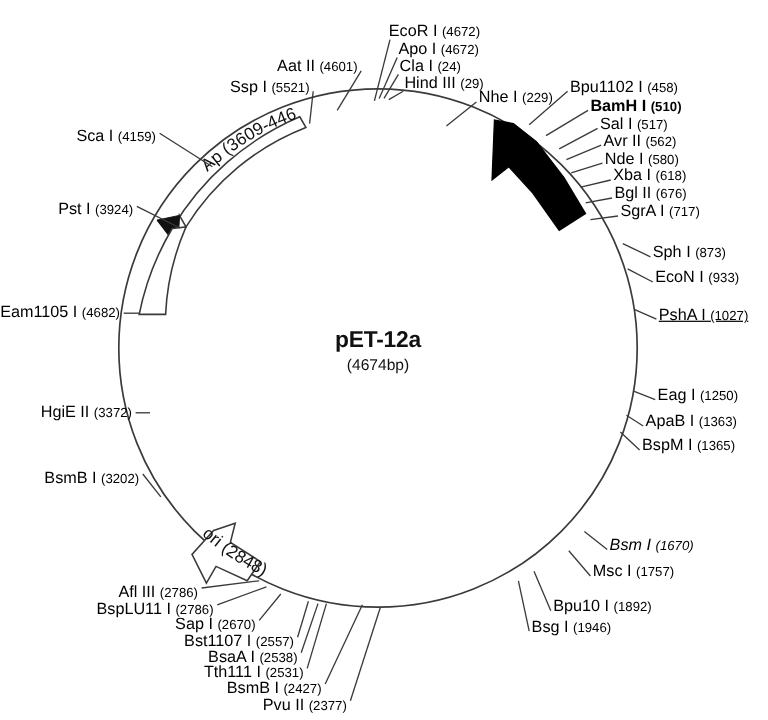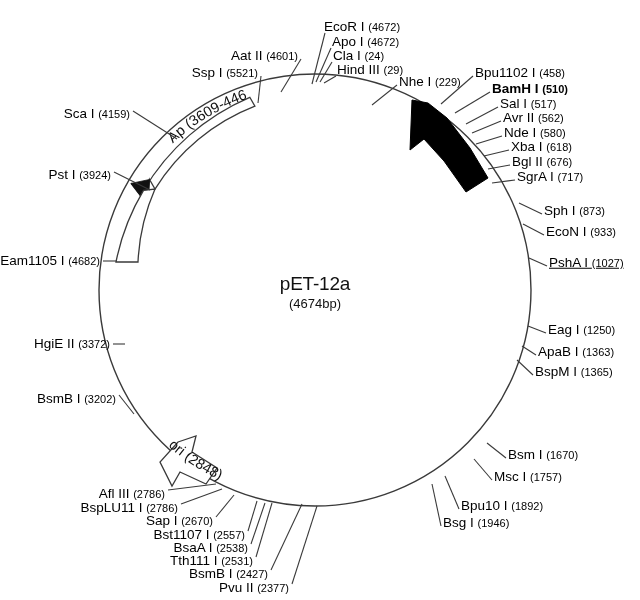--- a/index.html
+++ b/index.html
@@ -24,21 +24,21 @@
   .lbl.bold{font-weight:bold;}
   .lbl.r{transform:translate(-100%,-50%);}
   .lbl.l{transform:translate(0,-50%);}
 
   #title-block{
     position:absolute;left:315px;top:292px;
     transform:translate(-50%,-50%);
     text-align:center;
   }
   #title-name{
-    font-size:19px;font-weight:normal;letter-spacing:-0.2px;
+    font-size:19px;font-weight:bold;letter-spacing:-0.2px;
     font-family:"Liberation Sans","DejaVu Sans",sans-serif;
     color:#111;
     text-align:center;
   }
   #title-size{
     font-size:13px;margin-top:1px;
     font-family:"Liberation Sans","DejaVu Sans",sans-serif;
     color:#111;
     text-align:center;
   }
@@ -152,21 +152,21 @@
       <div class="lbl l" style="left: 504px; top: 133px;"><span>Nde I </span><span class="pos">(580)</span></div>
       <div class="lbl l" style="left: 511px; top: 147px;"><span>Xba I </span><span class="pos">(618)</span></div>
       <div class="lbl l" style="left: 512px; top: 162px;"><span>Bgl II </span><span class="pos">(676)</span></div>
       <div class="lbl l" style="left: 517px; top: 177px;"><span>SgrA I </span><span class="pos">(717)</span></div>
       <div class="lbl l" style="left: 544px; top: 211px;"><span>Sph I </span><span class="pos">(873)</span></div>
       <div class="lbl l" style="left: 546px; top: 232px;"><span>EcoN I </span><span class="pos">(933)</span></div>
       <div class="lbl l" style="left: 549px; top: 263px; text-decoration: underline;"><span>PshA I </span><span class="pos">(1027)</span></div>
       <div class="lbl l" style="left: 548px; top: 330px;"><span>Eag I </span><span class="pos">(1250)</span></div>
       <div class="lbl l" style="left: 538px; top: 352px;"><span>ApaB I </span><span class="pos">(1363)</span></div>
       <div class="lbl l" style="left: 535px; top: 372px;"><span>BspM I </span><span class="pos">(1365)</span></div>
-      <div class="lbl l" style="left: 508px; top: 455px;"><span>Bsm I </span><span class="pos">(1670)</span></div>
+      <div class="lbl l" style="left: 508px; top: 455px; font-style: italic;"><span>Bsm I </span><span class="pos">(1670)</span></div>
       <div class="lbl l" style="left: 494px; top: 477px;"><span>Msc I </span><span class="pos">(1757)</span></div>
       <div class="lbl l" style="left: 461px; top: 506px;"><span>Bpu10 I </span><span class="pos">(1892)</span></div>
       <div class="lbl l" style="left: 443px; top: 523px;"><span>Bsg I </span><span class="pos">(1946)</span></div>
       <div class="lbl r" style="left: 289px; top: 588px;"><span>Pvu II </span><span class="pos">(2377)</span></div>
       <div class="lbl r" style="left: 268px; top: 574px;"><span>BsmB I </span><span class="pos">(2427)</span></div>
       <div class="lbl r" style="left: 253px; top: 561px;"><span>Tth111 I </span><span class="pos">(2531)</span></div>
       <div class="lbl r" style="left: 248px; top: 548px;"><span>BsaA I </span><span class="pos">(2538)</span></div>
       <div class="lbl r" style="left: 245px; top: 535px;"><span>Bst1107 I </span><span class="pos">(2557)</span></div>
       <div class="lbl r" style="left: 213px; top: 521px;"><span>Sap I </span><span class="pos">(2670)</span></div>
       <div class="lbl r" style="left: 178px; top: 508px;"><span>BspLU11 I </span><span class="pos">(2786)</span></div>

